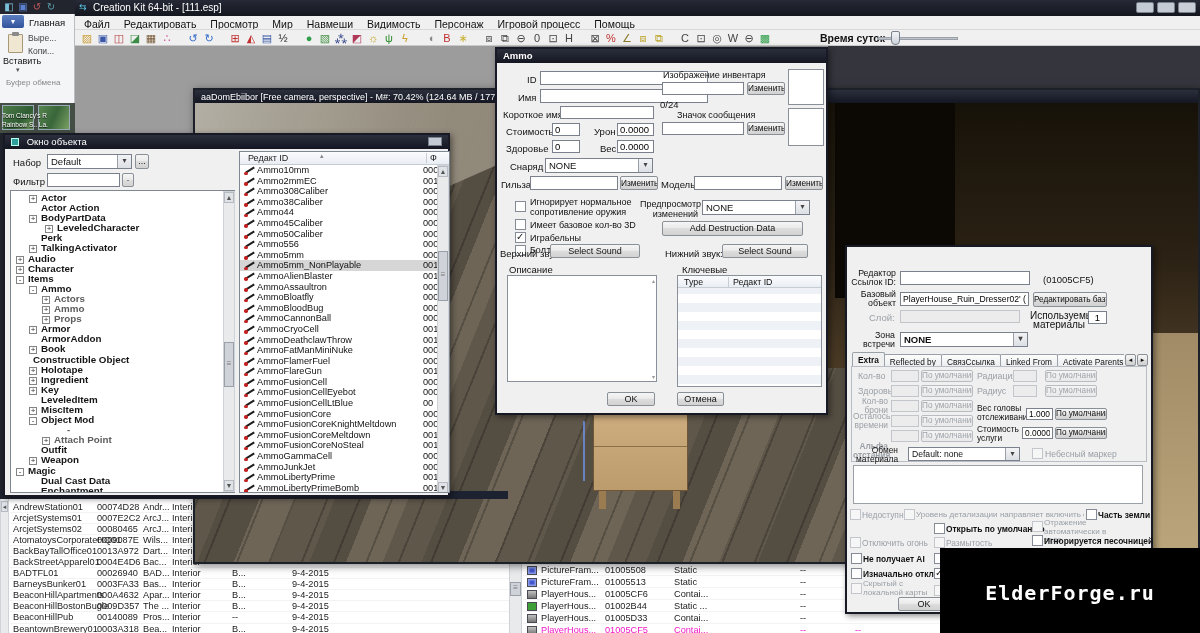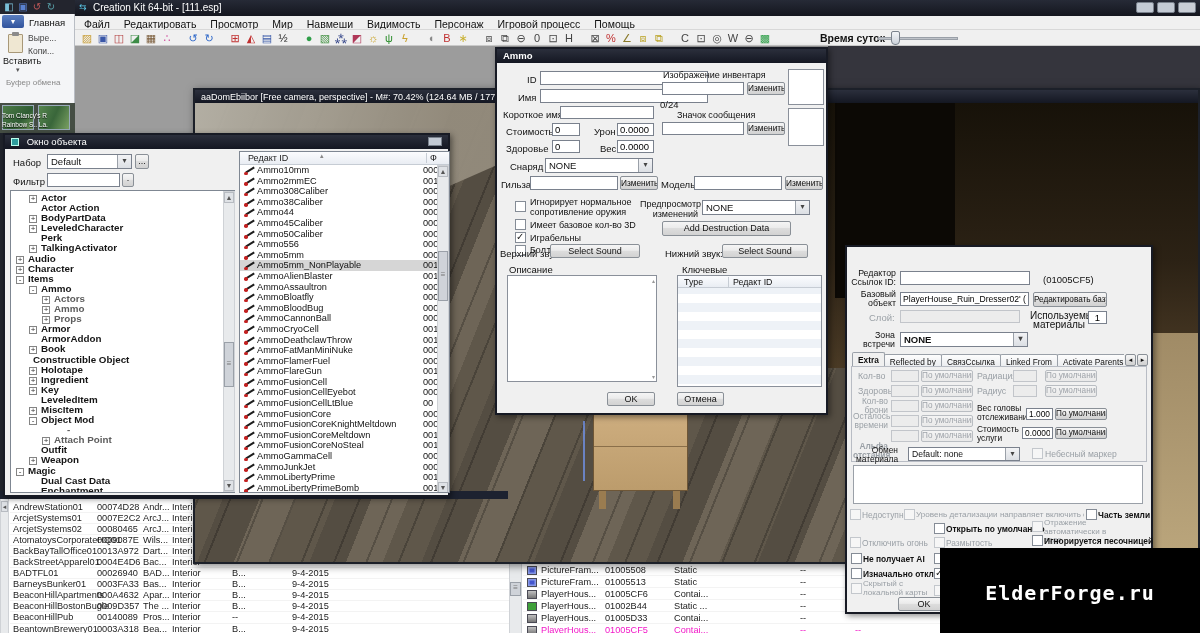--- a/index.html
+++ b/index.html
@@ -322,21 +322,21 @@
 
     <div class="tree-item" style="padding-left: 18px;">
         <span class="exp">+</span><span>Actor</span>
       </div>
         <div class="tree-item" style="padding-left: 18px;">
         <span class="exp"></span><span>Actor Action</span>
       </div>
         <div class="tree-item" style="padding-left: 18px;">
         <span class="exp">+</span><span>BodyPartData</span>
       </div>
-        <div class="tree-item" style="padding-left: 18px;">
+        <div class="tree-item" style="padding-left: 34px;">
         <span class="exp">+</span><span>LeveledCharacter</span>
       </div>
         <div class="tree-item" style="padding-left: 18px;">
         <span class="exp"></span><span>Perk</span>
       </div>
         <div class="tree-item" style="padding-left: 18px;">
         <span class="exp">+</span><span>TalkingActivator</span>
       </div>
         <div class="tree-item" style="padding-left: 5px;">
         <span class="exp">+</span><span>Audio</span>
@@ -635,21 +635,21 @@
   <span class="lbl" style="left:33px;top:148px;width:118px;white-space:normal;font-size:9px;line-height:10px;">Игнорирует нормальное сопротивление оружия</span>
   <span class="cb" style="left:18px;top:170px;"></span>
   <span class="lbl" style="left:33px;top:171px;font-size:9px;">Имеет базовое кол-во 3D</span>
   <span class="cb on" style="left:18px;top:183px;"></span>
   <span class="lbl" style="left:33px;top:184px;font-size:9px;">Играбельны</span>
   <span class="cb" style="left:18px;top:196px;"></span>
   <span class="lbl" style="left:33px;top:197px;font-size:9px;font-family:Liberation Mono, monospace;">Болт</span>
 
   <span class="lbl r" style="left:143px;top:150px;width:58px;font-size:9px;line-height:10px;text-align:right;">Предпросмотр изменений</span>
   <div class="dd" style="left:205px;top:151px;width:108px;height:15px;"><span>NONE</span></div>
-  <div class="btn" style="left:165px;top:172px;width:129px;height:15px;line-height:13px;">Add Destruction Data</div>
+  <div class="btn" style="left:165px;top:172px;width:141px;height:15px;line-height:13px;">Add Destruction Data</div>
 
   <span class="lbl" style="left:3px;top:199px;">Верхний звук:</span>
   <div class="btn" style="left:53px;top:195px;width:90px;height:14px;line-height:12px;">Select Sound</div>
   <span class="lbl" style="left:168px;top:199px;">Нижний звук:</span>
   <div class="btn" style="left:225px;top:195px;width:86px;height:14px;line-height:12px;">Select Sound</div>
 
   <span class="lbl" style="left:12px;top:215px;">Описание</span>
   <div class="abs" style="left:10px;top:226px;width:150px;height:107px;background:#fff;border:1px solid #8a909a;">
     <span style="position:absolute;right:1px;top:1px;font-size:6px;color:#999;">▴</span>
     <span style="position:absolute;right:1px;bottom:1px;font-size:6px;color:#999;">▾</span>

